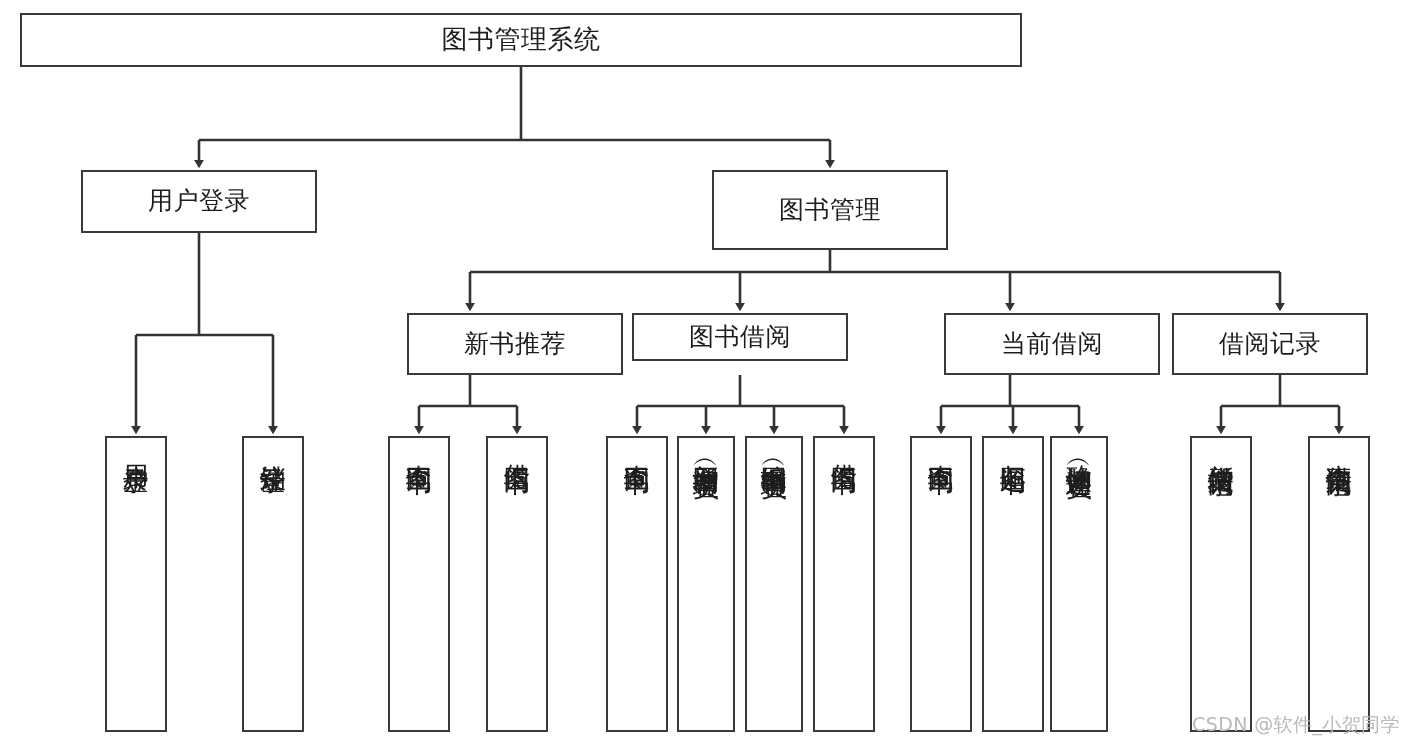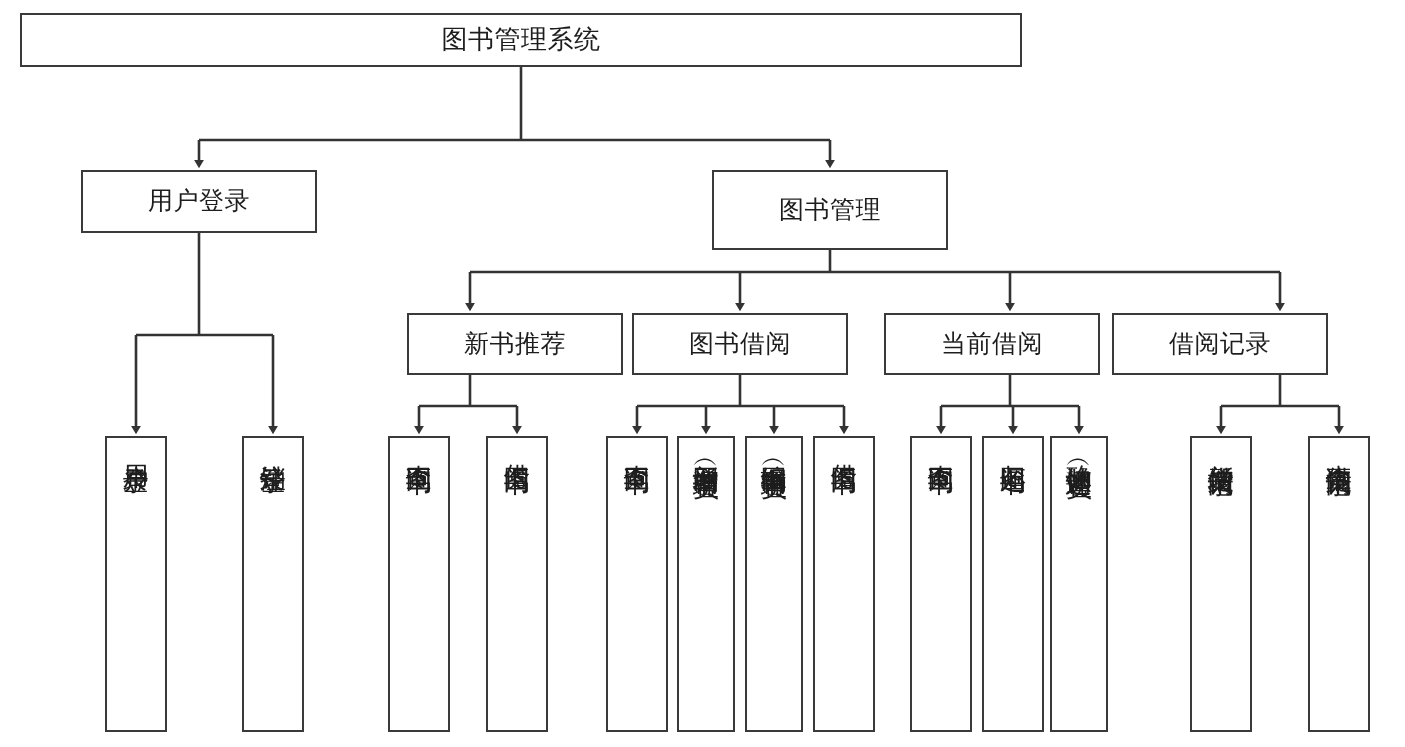--- a/index.html
+++ b/index.html
@@ -126,27 +126,27 @@
       </div>
       <div class="node horiz l2" style="left: 81px; top: 170px; width: 236px; height: 63px;">
         <span class="label">用户登录</span>
       </div>
       <div class="node horiz l2" style="left: 712px; top: 170px; width: 236px; height: 80px;">
         <span class="label">图书管理</span>
       </div>
       <div class="node horiz l3" style="left: 362px; top: 313px; width: 216px; height: 62px; margin-left: 45px;">
         <span class="label">新书推荐</span>
       </div>
-      <div class="node horiz l3" style="left: 632px; top: 313px; width: 216px; height: 62px;">
+      <div class="node horiz l3" style="left: 632px; top: 313px; width: 216px; height: 48px;">
         <span class="label">图书借阅</span>
       </div>
-      <div class="node horiz l3" style="left: 884px; top: 313px; width: 216px; height: 62px; align-items: center;">
+      <div class="node horiz l3" style="left: 944px; top: 313px; width: 216px; height: 62px; align-items: center;">
         <span class="label">当前借阅</span>
       </div>
-      <div class="node horiz l3" style="left: 1112px; top: 313px; width: 216px; height: 62px;">
+      <div class="node horiz l3" style="left: 1172px; top: 313px; width: 196px; height: 62px;">
         <span class="label">借阅记录</span>
       </div>
       <div class="node vert leaf" style="left: 105px; top: 436px; width: 62px; height: 296px;">
         <span class="label">用户登录</span>
       </div>
       <div class="node vert leaf" style="left: 242px; top: 436px; width: 62px; height: 296px;">
         <span class="label">注销登录</span>
       </div>
       <div class="node vert leaf" style="left: 388px; top: 436px; width: 62px; height: 296px;">
         <span class="label">查询图书</span>
@@ -176,13 +176,14 @@
         <span class="label">确认归还（管理员）</span>
       </div>
       <div class="node vert leaf" style="left: 1190px; top: 436px; width: 62px; height: 296px;">
         <span class="label">新增借阅记录</span>
       </div>
       <div class="node vert leaf" style="left: 1308px; top: 436px; width: 62px; height: 296px;">
         <span class="label">查询借阅记录</span>
       </div>
     </div>
 
+  <div class="watermark">CSDN @软件_小贺同学</div>
 </div>
 
 </body></html>

